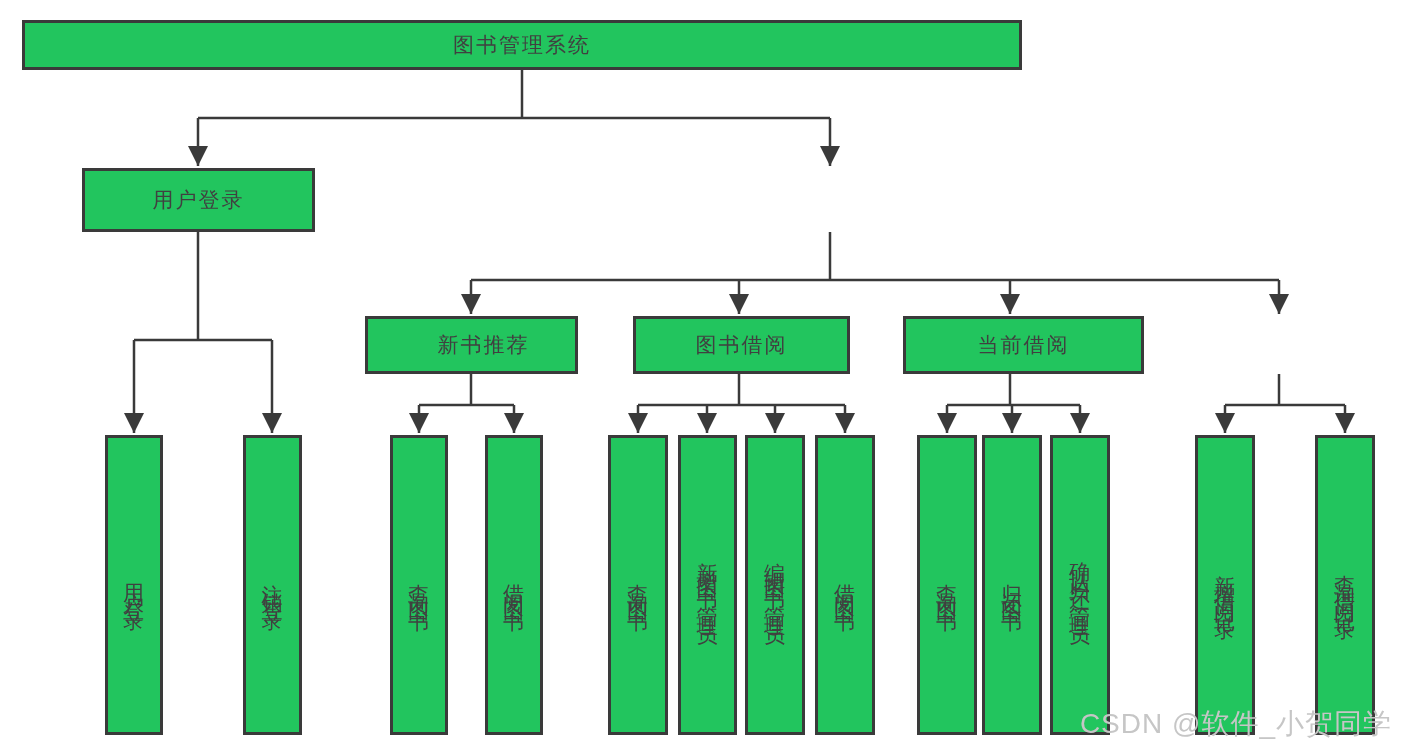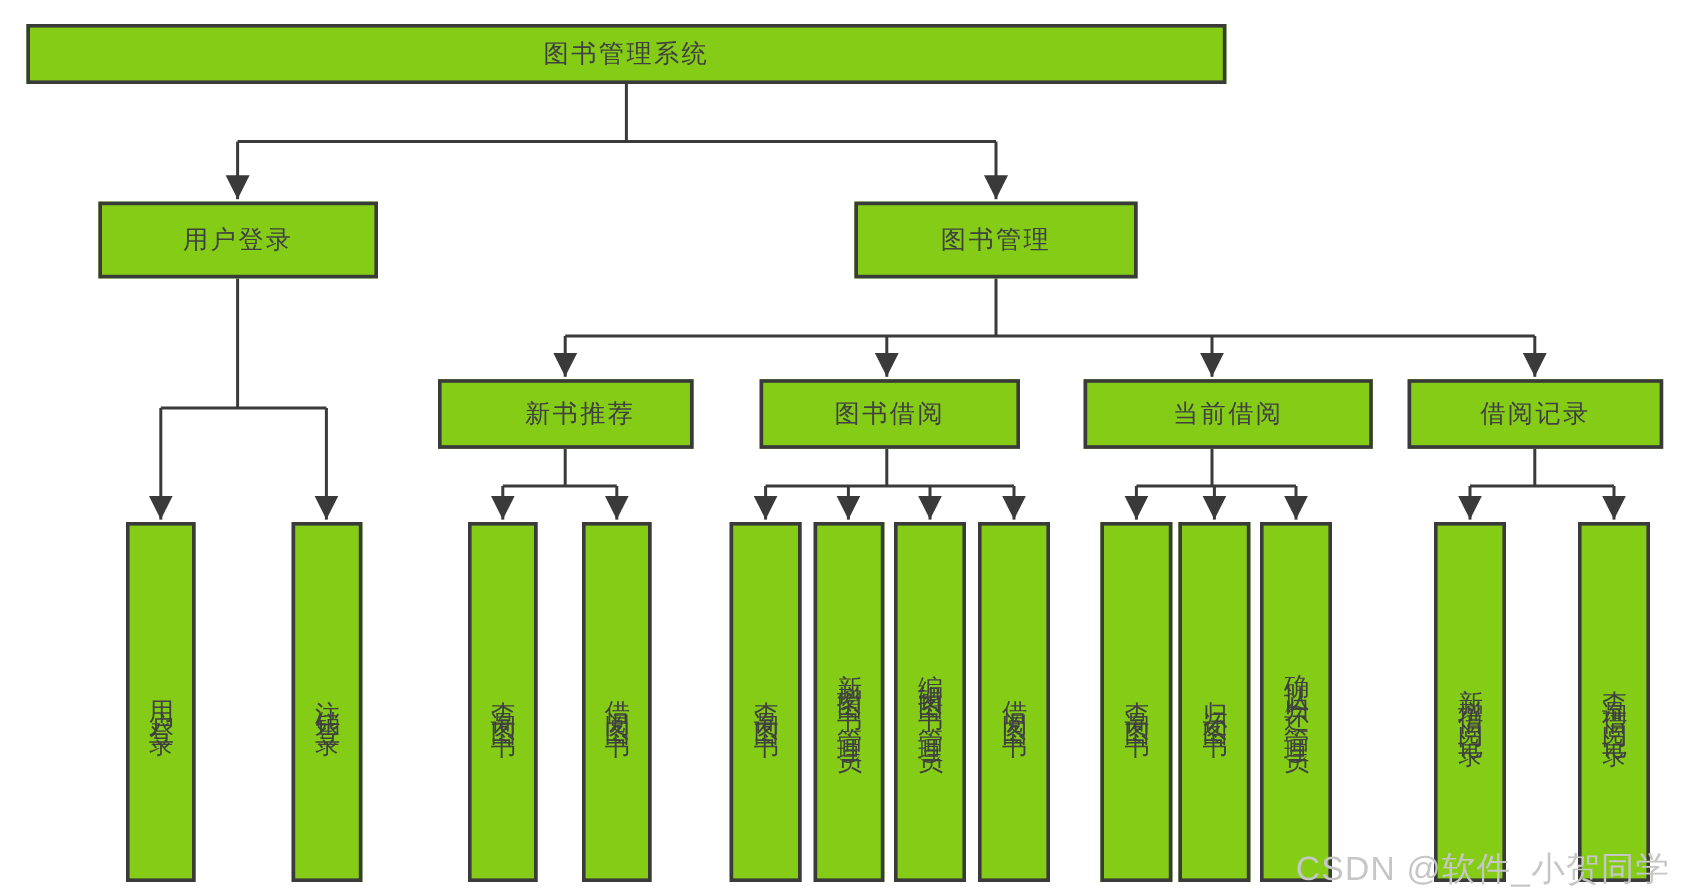--- a/index.html
+++ b/index.html
@@ -18,21 +18,21 @@
   svg.connectors {
     position: absolute;
     left: 0; top: 0;
     width: 1405px; height: 747px;
     z-index: 1;
   }
   .node {
     position: absolute;
     box-sizing: border-box;
     border: 3px solid #3a3a3a;
-    background: #84cc16;
+    background: #22c55e;
     display: flex;
     align-items: center;
     justify-content: center;
     color: #404040;
     z-index: 2;
   }
   .h-node {
     font-size: 21px;
     letter-spacing: 2px;
     white-space: nowrap;
@@ -120,26 +120,24 @@
         <path d="M1225,405 H1345"></path>
         <path d="M1225,405 V433" marker-end="url(#arrow)"></path>
         <path d="M1345,405 V433" marker-end="url(#arrow)"></path>
       </g>
     </g>
   </svg>
 
   <div class="node h-node" style="left:22px; top:20px; width:1000px; height:50px;">图书管理系统</div>
 
   <div class="node h-node" style="left:82px; top:168px; width:233px; height:64px;">用户登录</div>
-  <div class="node h-node" style="left:712px; top:168px; width:236px; height:64px;">图书管理</div>
 
   <div class="node h-node" style="left:365px; top:316px; width:213px; height:58px;padding-left:24px;">新书推荐</div>
   <div class="node h-node" style="left:633px; top:316px; width:217px; height:58px;text-align:center;">图书借阅</div>
   <div class="node h-node" style="left:903px; top:316px; width:241px; height:58px;">当前借阅</div>
-  <div class="node h-node" style="left:1173px; top:316px; width:213px; height:58px;">借阅记录</div>
 
   <div class="node leaf" style="left:105px; top:435px; width:58px; height:300px;">用户登录</div>
   <div class="node leaf" style="left:243px; top:435px; width:59px; height:300px;">注销登录</div>
 
   <div class="node leaf" style="left:390px; top:435px; width:58px; height:300px;">查询图书</div>
   <div class="node leaf" style="left:485px; top:435px; width:58px; height:300px;">借阅图书</div>
 
   <div class="node leaf" style="left:608px; top:435px; width:60px; height:300px;">查询图书</div>
   <div class="node leaf" style="left:678px; top:435px; width:59px; height:300px;">新增图书（管理员）</div>
   <div class="node leaf" style="left:745px; top:435px; width:60px; height:300px;">编辑图书（管理员）</div>

